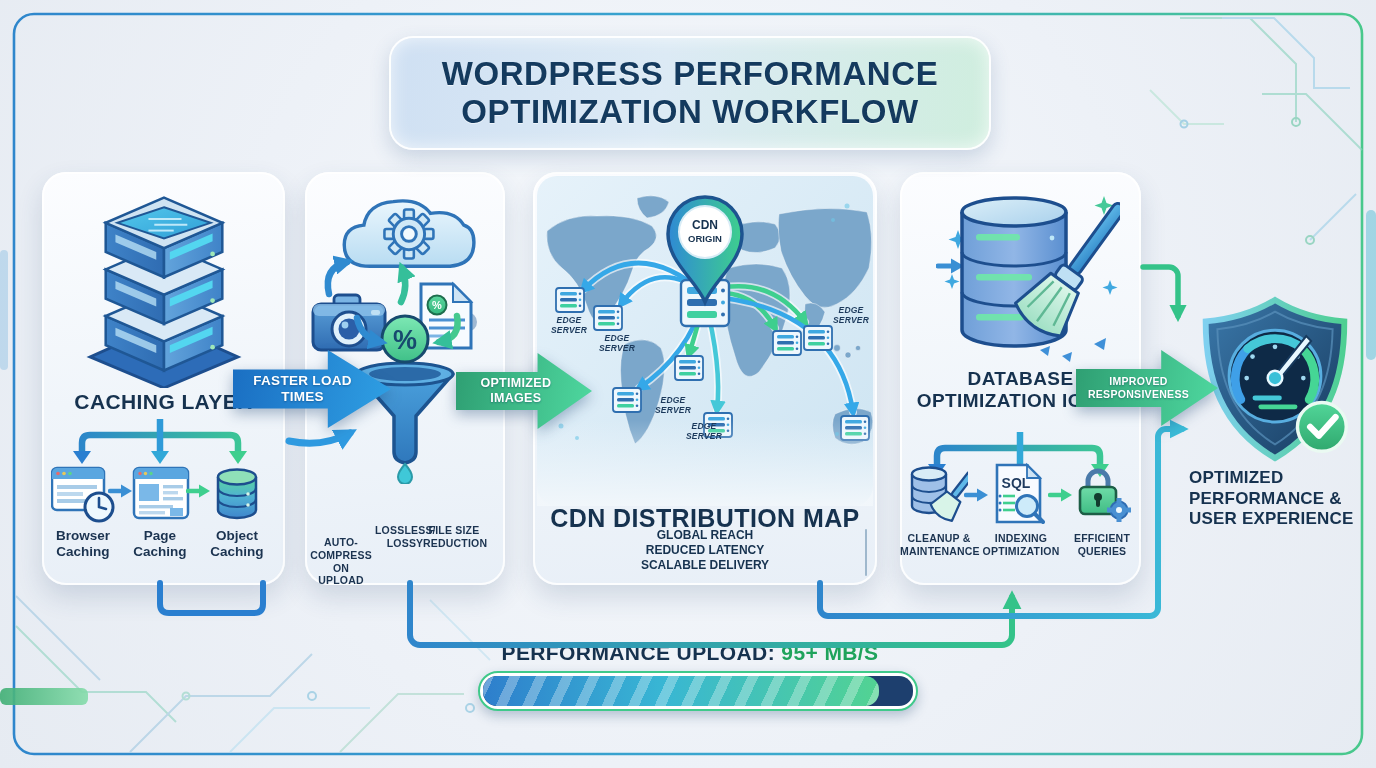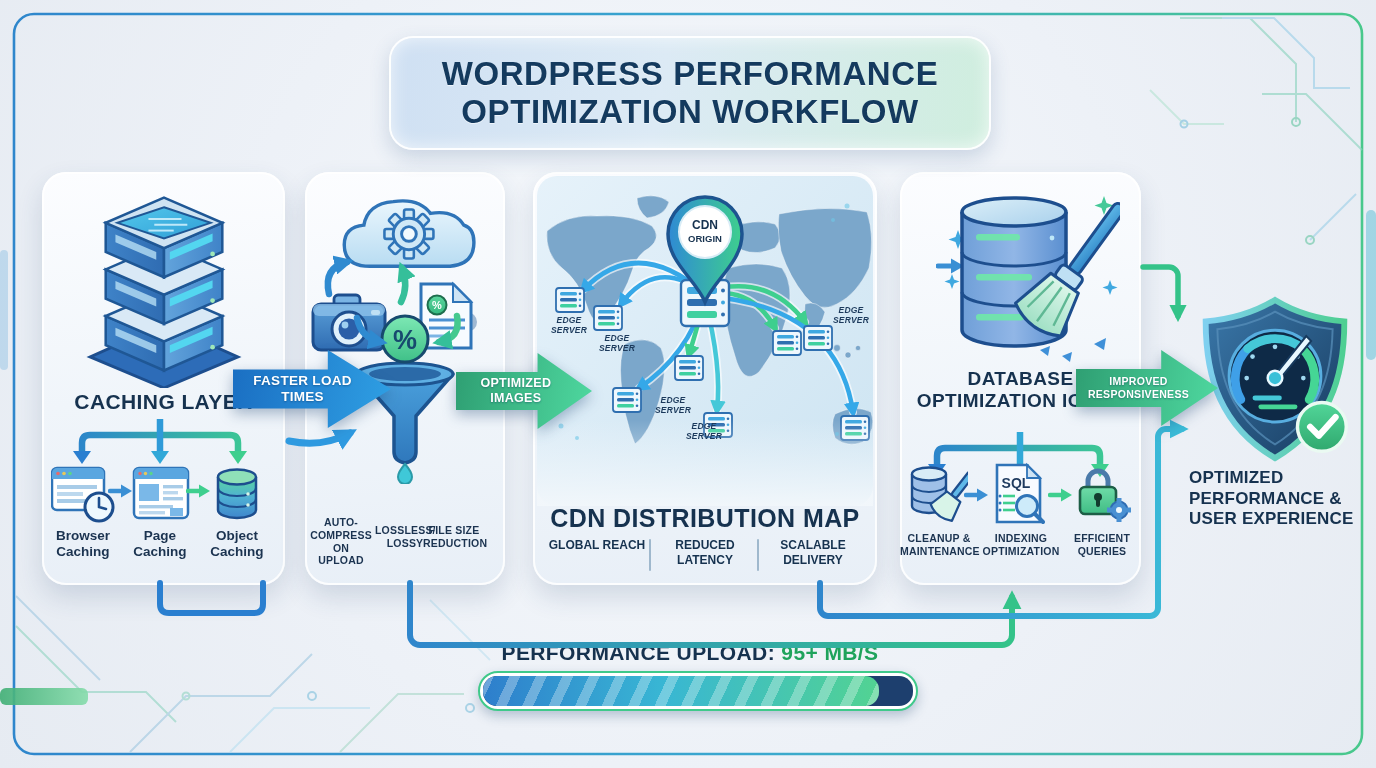--- a/index.html
+++ b/index.html
@@ -41,21 +41,21 @@
   .sub-label{
     position:absolute;text-align:center;color:#1b3350;font-weight:800;line-height:1.22;
   }
   .mixedcase{font-size:13.5px;}
   .upper{font-size:10.5px;letter-spacing:.2px;}
   
   .edge-label{
     position:absolute;font-size:8.5px;font-weight:800;color:#1c3a5c;
     line-height:1.15;text-align:center;letter-spacing:.2px;font-style:italic;
   }
-  .cdn-sub{position:absolute;left:10px;right:10px;top:366px;display:flex;}
+  .cdn-sub{position:absolute;left:10px;right:10px;top:356px;display:flex;flex-direction:column;}
   .cdn-sub .col{flex:1;position:relative;text-align:center;color:#16324f;font-weight:800;font-size:12px;line-height:1.25;}
   .cdn-sub .col:not(:last-child)::after{
     content:"";position:absolute;right:0;top:1px;width:2px;height:32px;background:#9fb8cd;border-radius:2px;
   }
   
   .flow-arrow{position:absolute;z-index:5;filter:drop-shadow(0 5px 7px rgba(20,60,110,.35));}
   .arrow-shape{position:absolute;inset:0;clip-path:polygon(0 25%,60% 25%,60% 0,100% 50%,60% 100%,60% 75%,0 75%);}
   .arrow-blue{background:linear-gradient(100deg,#1a6ec2 0%,#2fa0e4 100%);}
   .arrow-green{background:linear-gradient(100deg,#2e9e72 0%,#4fd9a0 100%);}
   .arrow-label{
@@ -344,21 +344,21 @@
             <stop offset="1" stop-color="#3fc088"></stop>
           </linearGradient>
       </defs>
       <path d="M12,62 L108,62 L71,104 L71,140 Q71,149 60,151 Q49,149 49,140 L49,104 Z" fill="url(#fun)" stroke="#1d5490" stroke-width="3.5" stroke-linejoin="round"></path>
       <ellipse cx="60" cy="62" rx="48" ry="11" fill="#5fb0e4" stroke="#1d5490" stroke-width="3"></ellipse>
       <ellipse cx="60" cy="62" rx="36" ry="7" fill="#2b6aa8"></ellipse>
       <circle cx="60" cy="27" r="23" fill="url(#g2)" stroke="#174a6e" stroke-width="3"></circle>
       <text x="60" y="37" text-anchor="middle" font-size="27" font-weight="bold" fill="#174a6e" font-family="Liberation Sans,sans-serif">%</text>
       <path d="M60,152 Q67,160 67,165 A7,7 0 1 1 53,165 Q53,160 60,152 Z" fill="#3fc8d8" stroke="#2a9aa8" stroke-width="2"></path>
     </svg>
-    <div class="sub-label upper" style="left:4px;top:344px;width:64px">AUTO-COMPRESS ON UPLOAD</div>
+    <div class="sub-label upper" style="left:4px;top:364px;width:64px">AUTO-COMPRESS ON UPLOAD</div>
     <div class="sub-label upper" style="left:70px;top:352px;width:60px">LOSSLESS/ LOSSY</div>
     <div class="sub-label upper" style="left:118px;top:352px;width:62px">FILE SIZE REDUCTION</div>
   </div>
 
   <div class="panel" id="p3">
     <svg class="icon-abs" style="left:4px;top:4px" width="336" height="330" viewBox="0 0 336 330">
       <defs>
         <linearGradient id="mapBg" x1="0" y1="0" x2="1" y2="1">
             <stop offset="0" stop-color="#e6f2fa"></stop>
             <stop offset="1" stop-color="#cde4f2"></stop>

